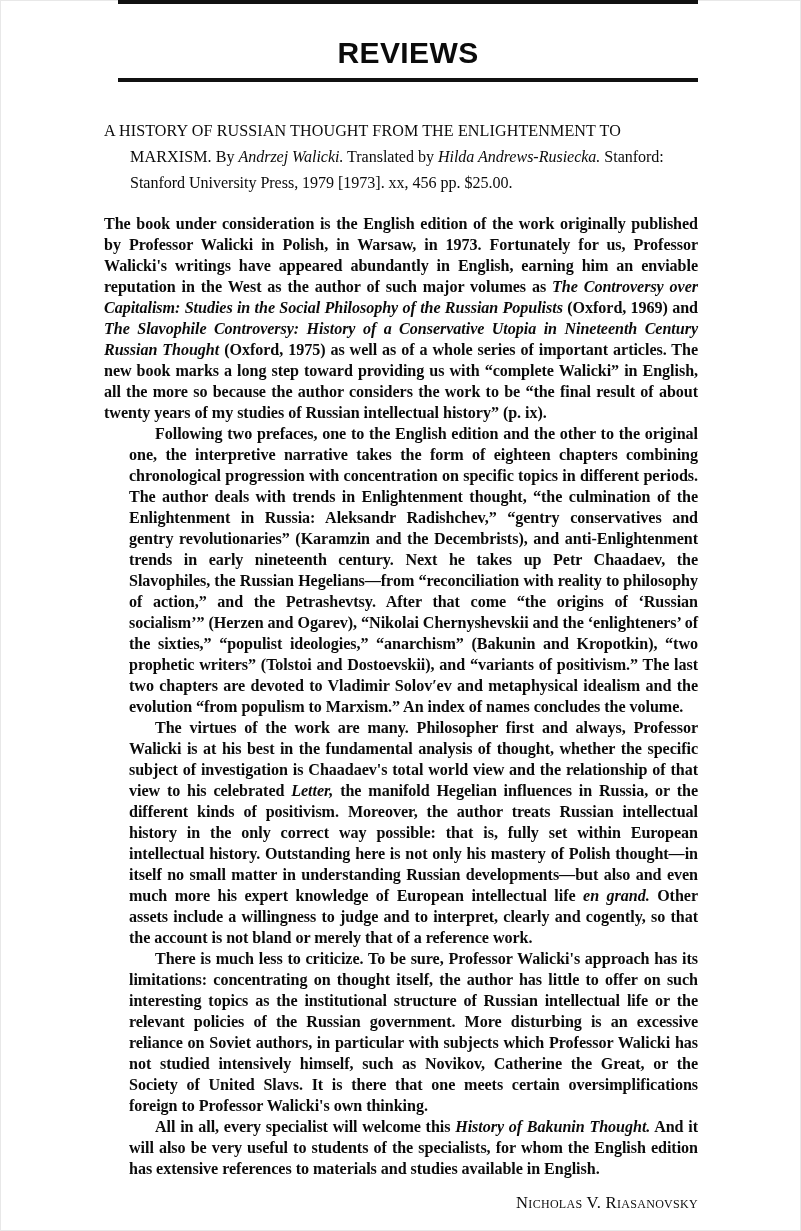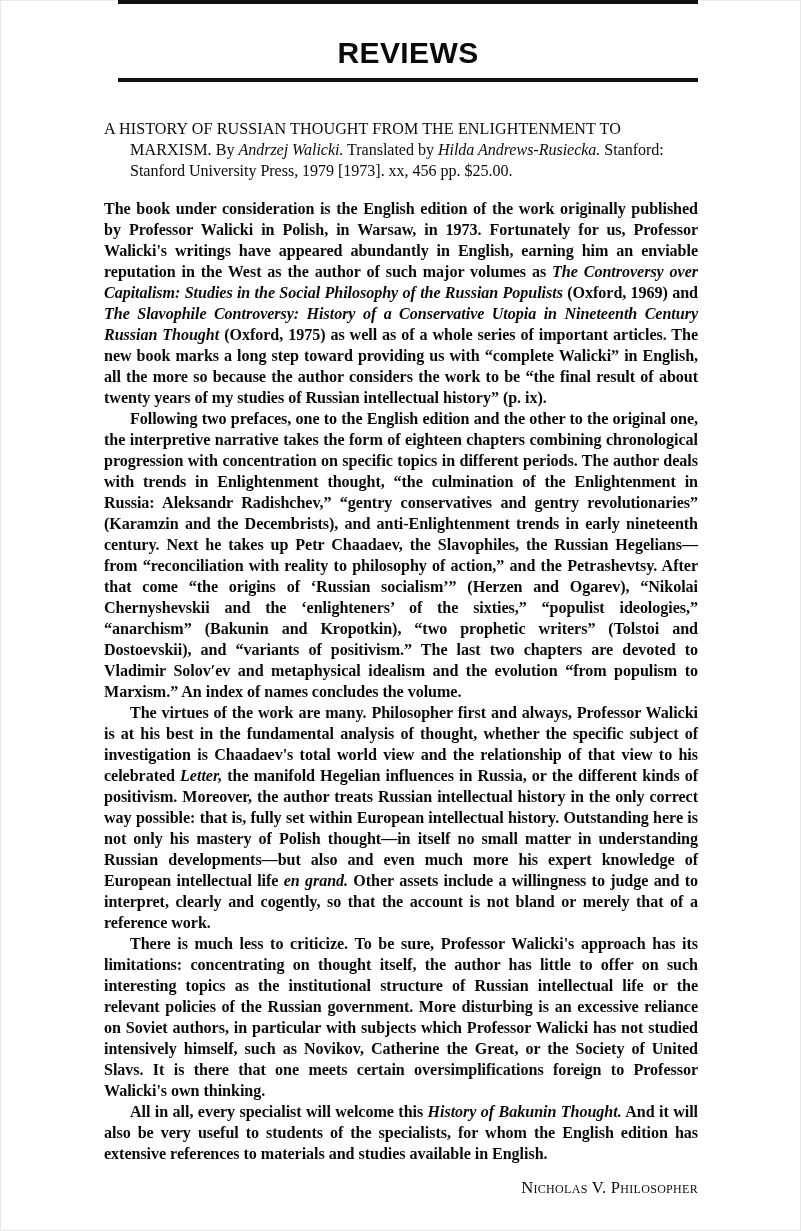--- a/index.html
+++ b/index.html
@@ -53,21 +53,21 @@
     text-align: center;
     padding: 9px 0 9px 0;
     line-height: 1.05;
     margin-top: 24px;
   }
 
   
   .citation {
     margin-top: 36px;
     font-size: 16.1px;
-    line-height: 21px;
+    line-height: 26px;
     text-indent: -26px;
     padding-left: 26px;
     text-align: left;
     letter-spacing: -0.05px;
   }
   .citation .head {
     letter-spacing: 0.1px;
   }
 
   
@@ -79,20 +79,21 @@
     font-size: 16.1px;
     line-height: 21px;
     text-align: justify;
     text-justify: inter-word;
     letter-spacing: -0.05px;
     hyphens: none;
     font-weight: bold;
   }
   p.para + p.para {
     text-indent: 26px;
+    margin-left: 25px;
   }
   p.para.first {
     text-indent: 0;
   }
 
   i, .it { font-style: italic; }
 
   
   .signature {
     margin-top: 13px;
@@ -140,17 +141,17 @@
 
       <p class="para"><span>The virtues of the work are many. Philosopher first and always, Professor Walicki is at his best in the fundamental analysis of thought, whether the specific subject of investigation is Chaadaev's total world view and the relationship of that view to his celebrated </span><i>Letter,</i><span> the manifold Hegelian influences in Russia, or the different kinds of positivism. Moreover, the author treats Russian intellectual history in the only correct way possible: that is, fully set within European intellectual history. Outstanding here is not only his mastery of Polish thought—in itself no small matter in understanding Russian developments—but also and even much more his expert knowledge of European intellectual life </span><i>en grand.</i><span> Other assets include a willingness to judge and to interpret, clearly and cogently, so that the account is not bland or merely that of a reference work.</span></p>
 
       <p class="para"><span>There is much less to criticize. To be sure, Professor Walicki's approach has its limitations: concentrating on thought itself, the author has little to offer on such interesting topics as the institutional structure of Russian intellectual life or the relevant policies of the Russian government. More disturbing is an excessive reliance on Soviet authors, in particular with subjects which Professor Walicki has not studied intensively himself, such as Novikov, Catherine the Great, or the Society of United Slavs. It is there that one meets certain oversimplifications foreign to Professor Walicki's own thinking.</span></p>
 
       <p class="para"><span>All in all, every specialist will welcome this </span><i>History of Bakunin Thought.</i><span> And it will also be very useful to students of the specialists, for whom the English edition has extensive references to materials and studies available in English.</span></p>
 
     </div>
 
     <div class="signature">
-      <div class="sig-name">Nicholas V. Philosopher</div>
+      <div class="sig-name">Nicholas V. Riasanovsky</div>
     </div>
 
   </div>
 </div>
 
 </body></html>

